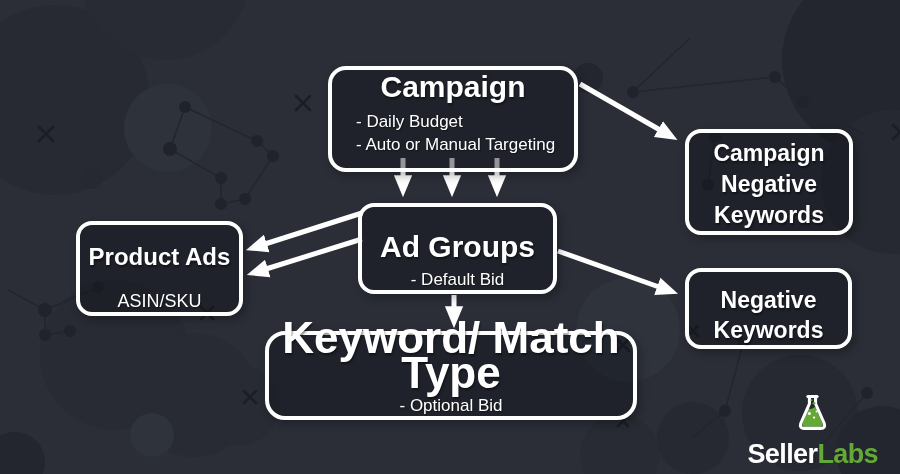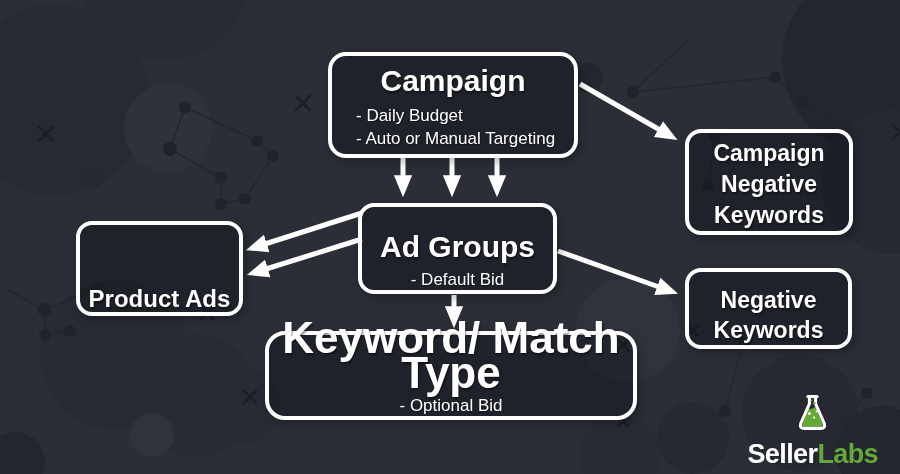--- a/index.html
+++ b/index.html
@@ -18,21 +18,21 @@
     position:absolute; box-sizing:border-box;
     border:4px solid #ffffff; border-radius:16px;
     background:rgba(18,20,26,0.45);
     color:#ffffff; text-align:center;
     display:flex; flex-direction:column; align-items:center; justify-content:flex-end;
     box-shadow:3px 4px 10px rgba(0,0,0,0.28);
   }
   .node .title { font-weight:bold; text-shadow:1px 2px 2px rgba(0,0,0,0.45); }
   .node .sub   { text-shadow:1px 1px 1px rgba(0,0,0,0.4); }
 
-  #node-campaign { left:328px; top:52px; width:250px; height:106px; justify-content:flex-start; padding-top:8px; border-radius:18px; }
+  #node-campaign { left:328px; top:66px; width:250px; height:106px; justify-content:flex-start; border-radius:18px; }
   #node-campaign .title { font-size:30px; line-height:33px; }
   #node-campaign .items { margin-top:7px; align-self:flex-start; text-align:left; padding-left:24px; font-size:17px; line-height:23px; }
 
   #node-ad-groups { left:358px; top:203px; width:199px; height:91px; }
   #node-ad-groups .title { font-size:30px; line-height:33px; }
   #node-ad-groups .sub { margin-top:7px; font-size:17px; }
 
   #node-product-ads { left:76px; top:221px; width:167px; height:95px;gap:16px; }
   #node-product-ads .title { font-size:24px; line-height:26px; }
   #node-product-ads .sub { margin-top:5px; font-size:18px; }
@@ -148,20 +148,21 @@
       </div>
     </div>
 
     <div class="node" id="node-ad-groups">
       <div class="title">Ad Groups</div>
       <div class="sub">- Default Bid</div>
     </div>
 
     <div class="node" id="node-product-ads">
       <div class="title">Product Ads</div>
+      <div class="sub">ASIN/SKU</div>
     </div>
 
     <div class="node" id="node-keyword">
       <div class="title">Keyword/ Match Type</div>
       <div class="sub">- Optional Bid</div>
     </div>
 
     <div class="node" id="node-campaign-negative-keywords">
       <div class="title">Campaign Negative Keywords</div>
     </div>

